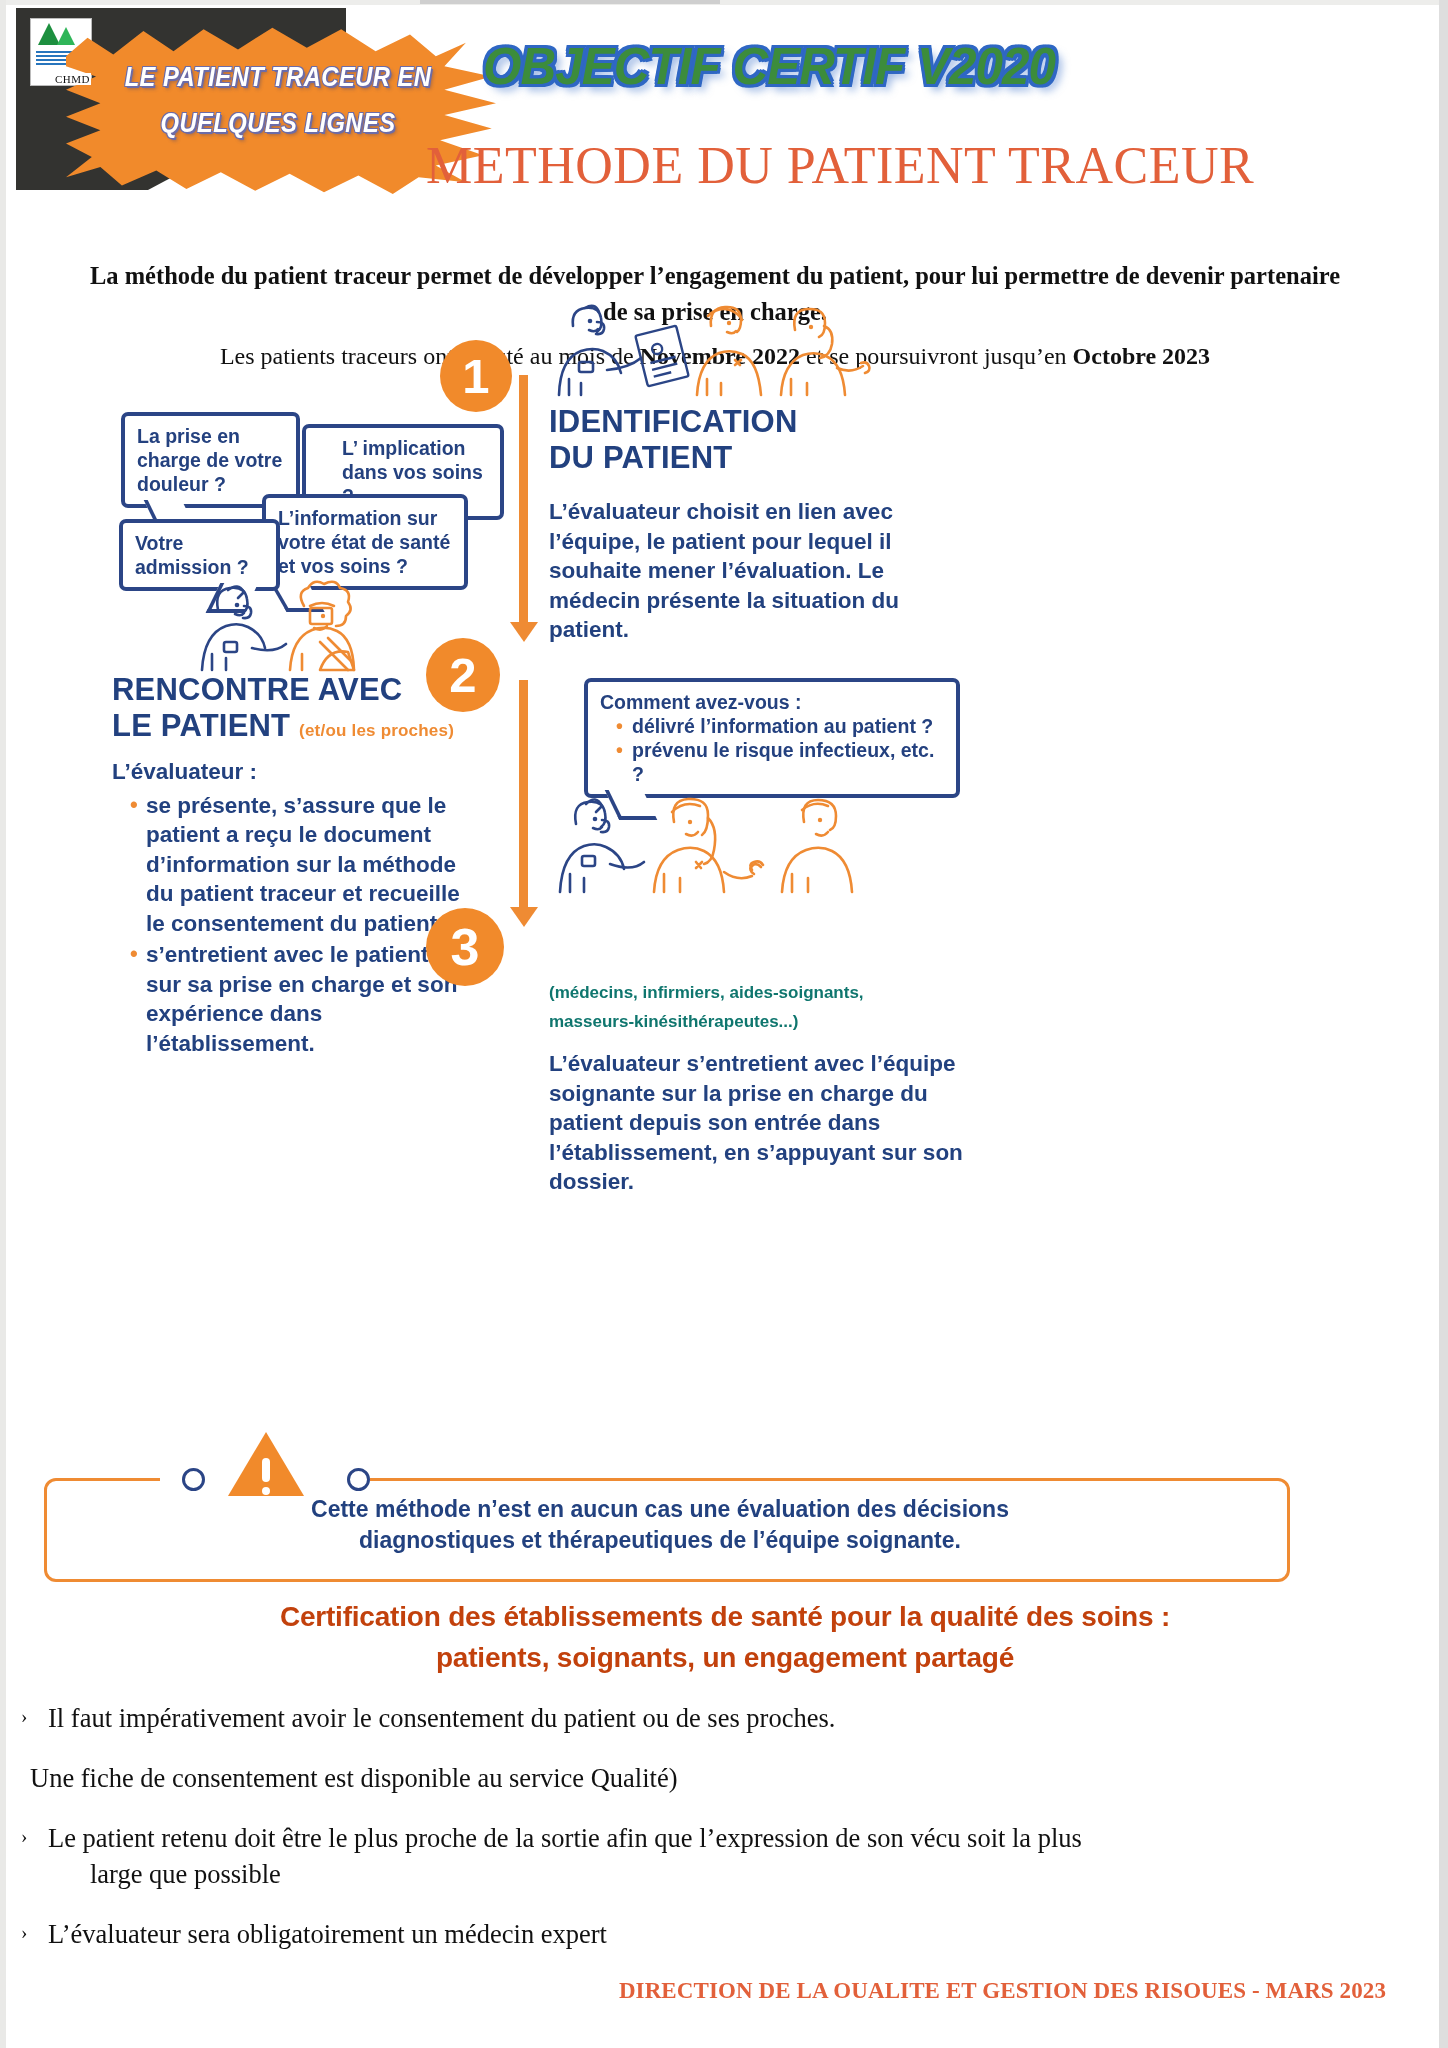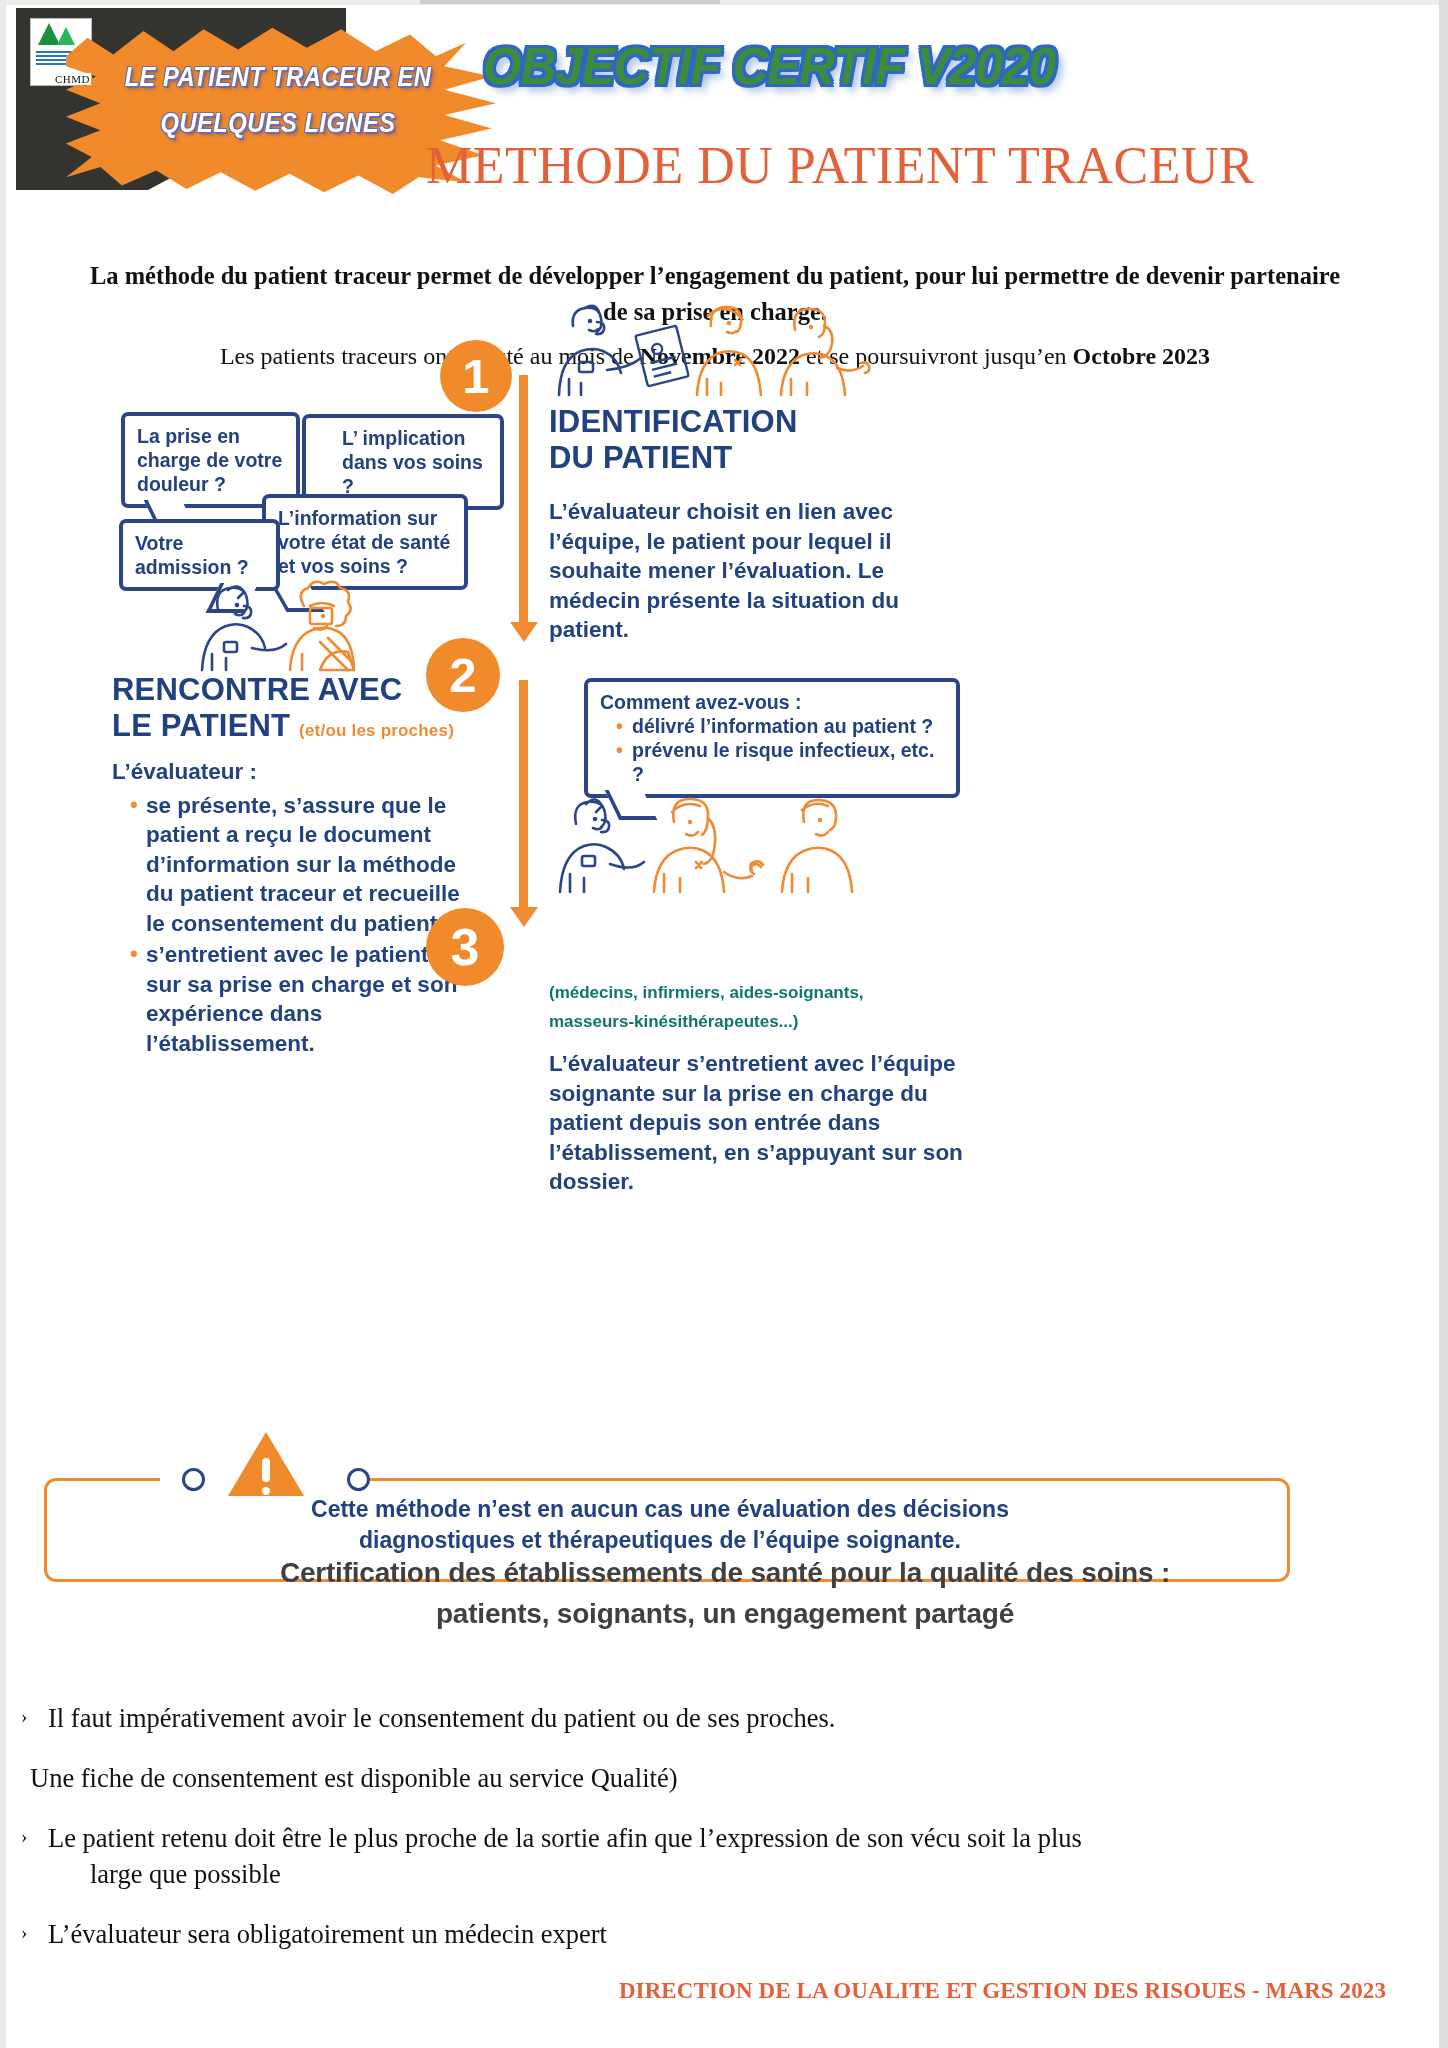--- a/index.html
+++ b/index.html
@@ -175,23 +175,23 @@
     border-radius:50%;background:#fff;
   }
   .warntext{
     position:absolute;left:120px;top:1494px;width:1080px;text-align:center;
     font-family:"Liberation Sans",sans-serif;font-weight:bold;color:#22417f;
     font-size:23px;line-height:31px;
   }
 
   
   .certif{
-    position:absolute;left:90px;top:1552px;width:1270px;text-align:center;
+    position:absolute;left:90px;top:1596px;width:1270px;text-align:center;
     font-family:"Liberation Sans",sans-serif;font-weight:bold;
-    color:#404040;font-size:28px;line-height:41px;letter-spacing:-.2px;
+    color:#c2410c;font-size:28px;line-height:41px;letter-spacing:-.2px;
   }
 
   
   .notes{position:absolute;left:14px;top:1700px;width:1420px;}
   .note{
     position:relative;font-size:26.5px;line-height:36px;color:#111;
     margin-bottom:24px;padding-left:34px;
   }
   .note .dot{
     position:absolute;left:7px;top:-1px;color:#111;font-size:19px;
@@ -289,21 +289,21 @@
       <span>L’évaluateur choisit en lien avec l’équipe, le patient pour lequel il souhaite mener l’évaluation. Le médecin présente la situation du patient.</span>
     </div>
 
     <div class="bubble" style="left:121px;top:32px;width:147px;">
       <div>La prise en</div>
       <div>charge de votre</div>
       <div>douleur ?</div>
       <div class="tail" style="left:26px;bottom:-26px;transform:skewX(26deg);border-right:0;"></div>
     </div>
 
-    <div class="bubble" style="left:302px;top:34px;width:146px;padding-left:36px;">
+    <div class="bubble" style="left:302px;top:44px;width:146px;padding-left:36px;">
       <div>L’ implication</div>
       <div>dans vos soins ?</div>
       <div class="tail" style="left:12px;bottom:-26px;transform:skewX(30deg);border-right:0;"></div>
     </div>
 
     <div class="bubble" style="left:262px;top:114px;width:174px;">
       <div>L’information sur</div>
       <div>votre état de santé</div>
       <div>et vos soins ?</div>
       <div class="tail" style="left:12px;bottom:-26px;transform:skewX(30deg);border-right:0;"></div>

